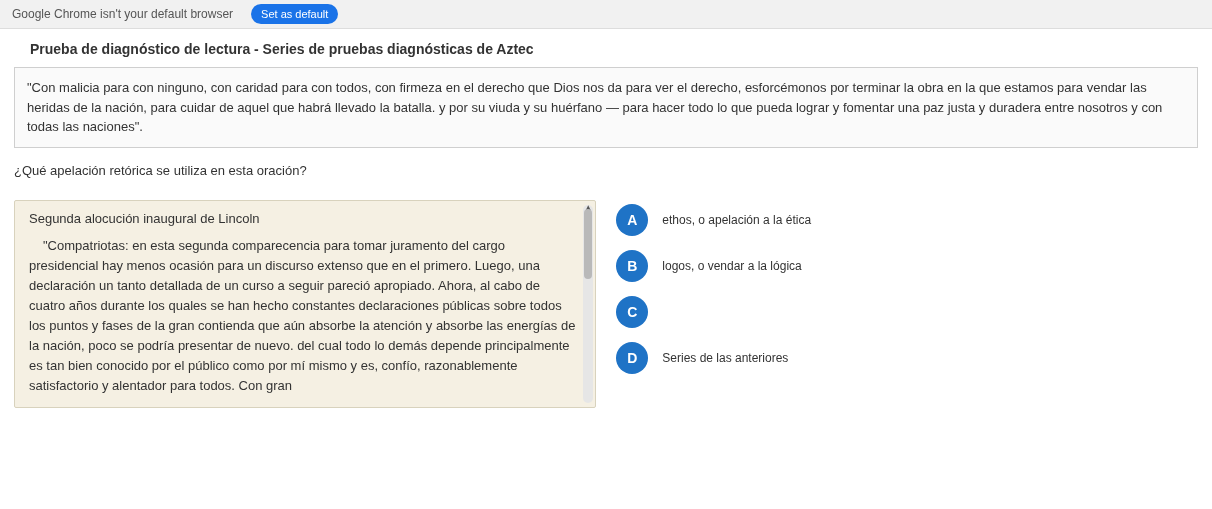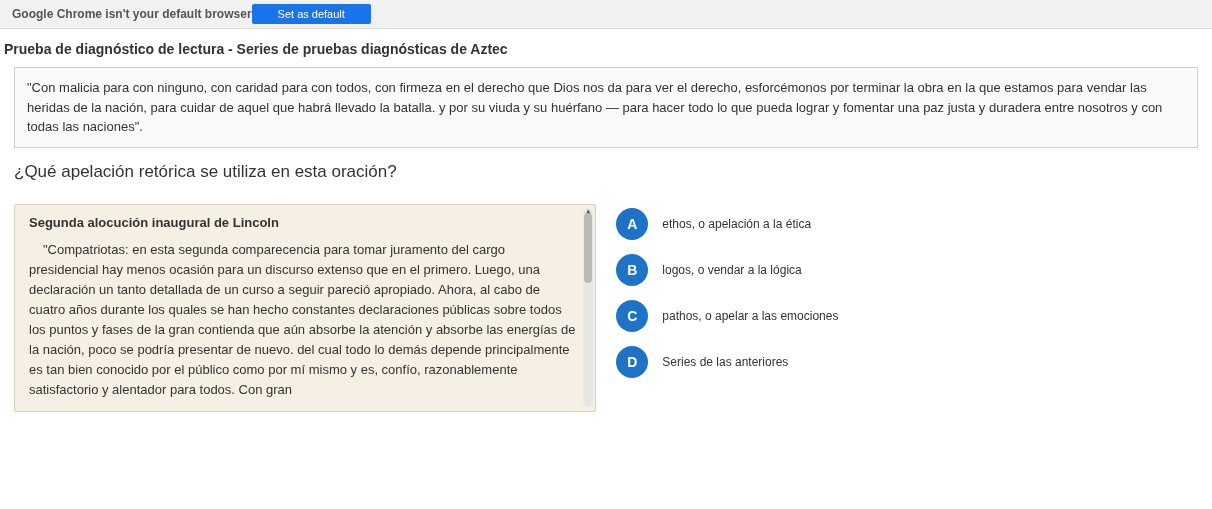--- a/index.html
+++ b/index.html
@@ -11,71 +11,71 @@
     }
     .chrome-bar {
       display: flex;
       align-items: center;
       padding: 4px 12px;
       background: #f1f1f1;
       border-bottom: 1px solid #ddd;
       font-size: 12px;
       color: #555;
     }
-    .chrome-bar-text { margin-right: 0; font-weight: bold; }
+    .chrome-bar-text { margin-right: 18px; }
     .chrome-btn {
       background: #1a73e8;
       color: #fff;
-      padding: 4px 26px;
-      border-radius: 2px;
+      padding: 4px 10px;
+      border-radius: 10px;
       font-size: 11px;
       cursor: pointer;
     }
     .page-header {
-      padding: 12px 14px 6px 4px;
+      padding: 12px 14px 6px 30px;
     }
     .page-title {
       font-weight: 600;
       font-size: 14px;
       color: #333;
     }
     .passage-box {
       margin: 4px 14px 6px 14px;
       border: 1px solid #cfcfcf;
       background: #fafafa;
       padding: 10px 12px;
       font-size: 13px;
       color: #333;
       line-height: 1.5;
     }
     .question-row {
       padding: 8px 14px 14px 14px;
     }
     .question-text {
-      font-size: 17px;
+      font-size: 13px;
       color: #333;
     }
     .content-wrap {
       display: flex;
       align-items: flex-start;
       padding: 8px 14px 0 14px;
       gap: 20px;
     }
     .reading-panel {
       flex: 1 1 50%;
       background: #f5f0e3;
       border: 1px solid #d8d2bd;
       border-radius: 2px;
       position: relative;
       padding: 10px 18px 10px 14px;
       max-height: 260px;
       overflow: hidden;
     }
     .reading-title {
-      font-weight: 700;
+      font-weight: 400;
       font-size: 13px;
       margin-bottom: 10px;
       color: #333;
     }
     .reading-body {
       font-size: 13px;
       line-height: 1.55;
       color: #333;
       text-indent: 14px;
     }
@@ -175,21 +175,20 @@
     <div class="answer-item">
       <div class="bubble">A</div>
       <div class="answer-text">ethos, o apelación a la ética</div>
     </div>
     <div class="answer-item">
       <div class="bubble">B</div>
       <div class="answer-text">logos, o vendar a la lógica</div>
     </div>
     <div class="answer-item">
       <div class="bubble">C</div>
-      <div class="answer-text">pathos, o apelar a las emociones</div>
     </div>
     <div class="answer-item">
       <div class="bubble">D</div>
       <div class="answer-text">Series de las anteriores</div>
     </div>
   </div>
 
 </div>
 
 </body></html>

